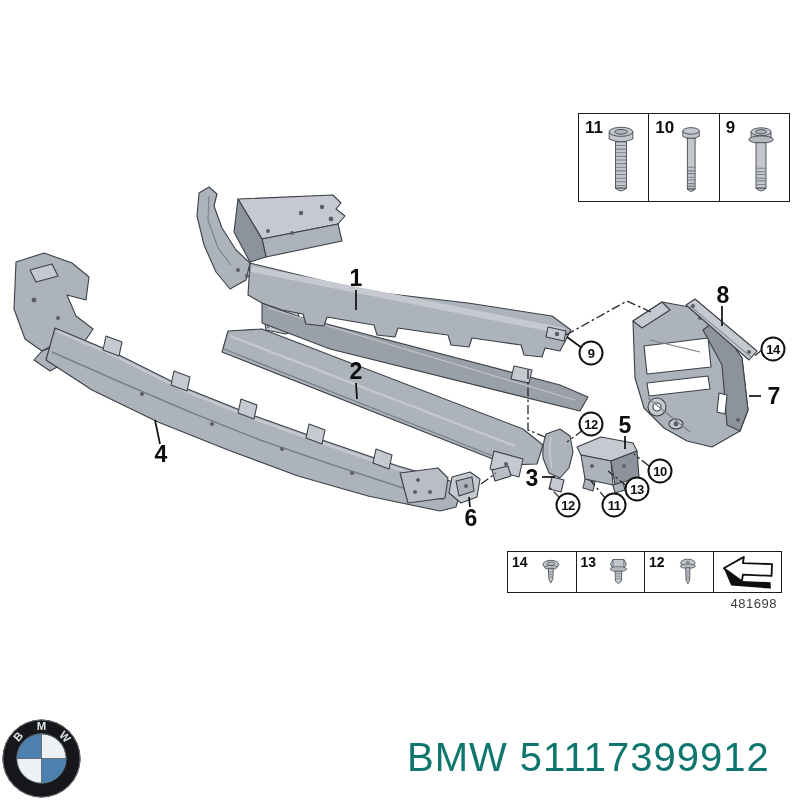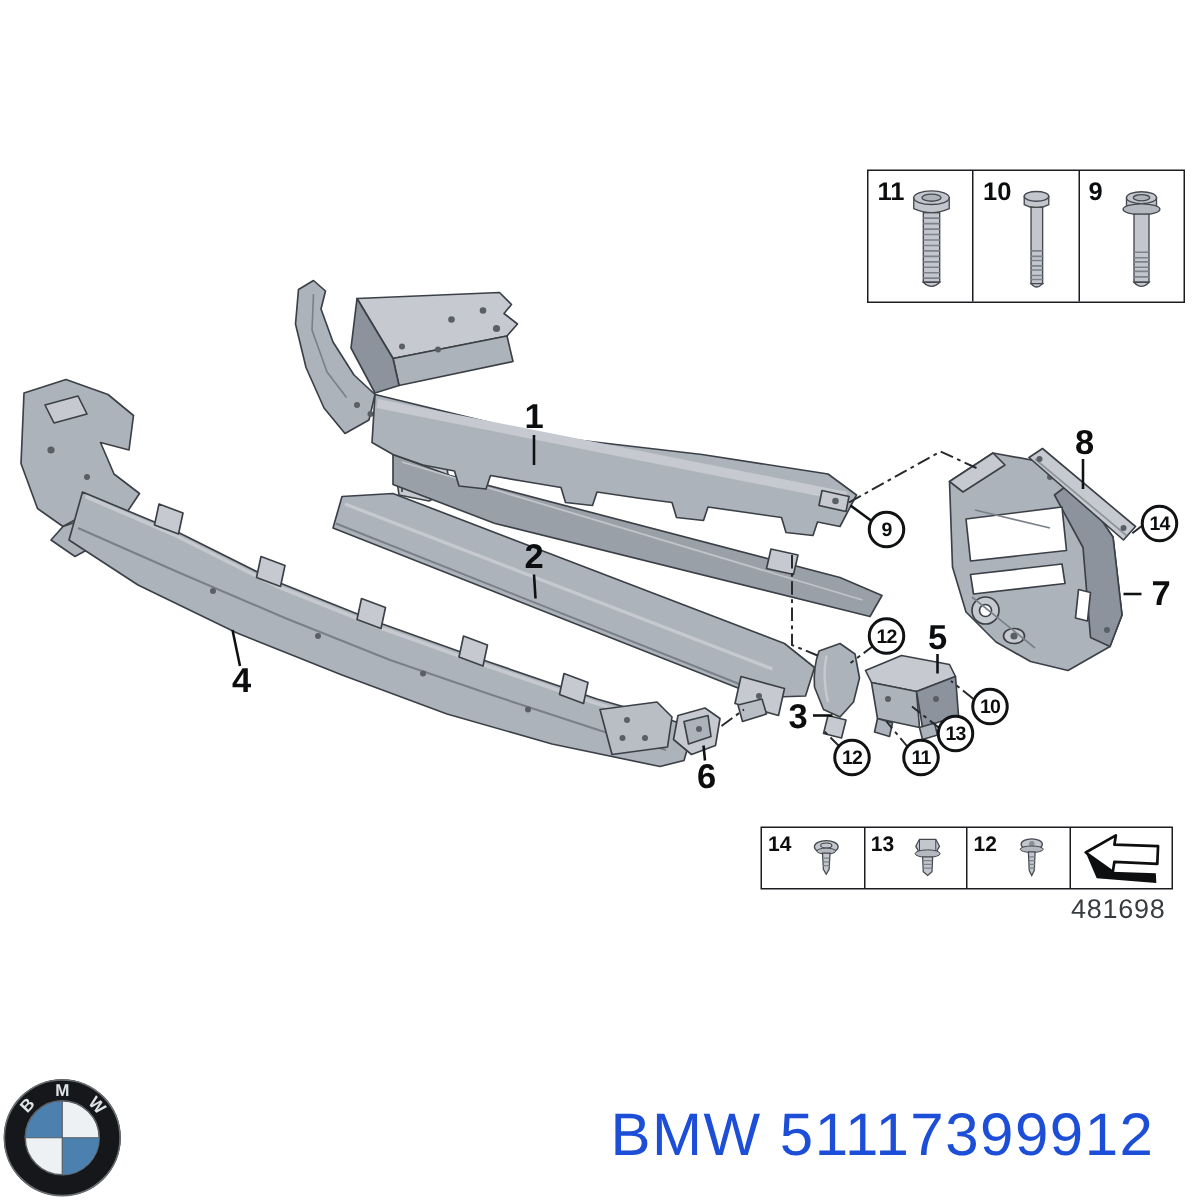--- a/index.html
+++ b/index.html
@@ -19,25 +19,25 @@
   .fcell{position:relative;flex:1 1 0;display:flex;align-items:center;justify-content:center}
   .fcell + .fcell{border-left:1.4px solid #1a1c1f}
   .fnum{position:absolute;font-weight:700;color:#0b0d0f}
   #top-box{left:578px;top:113px;width:212px;height:89px}
   #top-box .fnum{top:4px;left:6px;font-size:17px}
   #top-box svg{margin-left:14px;margin-top:4px}
   #bottom-box{left:507px;top:551px;width:275px;height:42px}
   #bottom-box .fnum{top:2px;left:4px;font-size:14px}
   #bottom-box svg.screw{margin-left:16px}
   #drawing-number{position:absolute;left:657px;top:596px;width:120px;text-align:right;
-    font-size:18px;color:#3a3d40;letter-spacing:0.5px}
+    font-size:13px;color:#3a3d40;letter-spacing:0.5px}
   #footer{position:absolute;left:0;top:712px;width:800px;height:88px}
   #bmw-logo{position:absolute;left:1px;top:6px}
   #footer-text{position:absolute;left:407px;top:25px;font-size:40px;line-height:40px;
-    color:#1d4ed8;letter-spacing:1px;white-space:nowrap}
+    color:#0f766e;letter-spacing:1px;white-space:nowrap}
 </style>
 </head>
 <body>
 
 <svg id="diagram-svg" width="800" height="800" viewBox="0 0 800 800">
 
   <g fill="#adb3ba" stroke="#3b4047" stroke-width="1.1" stroke-linejoin="round">
     <path d="M16,262 L44,253 L72,263 L89,277 L86,300 L67,295 L76,316 L93,329 L81,347 L60,341 L42,351 L25,339 L14,309 Z"></path>
     <path d="M30,270 L52,264 L58,276 L36,282 Z" fill="#c6cad0"></path>
     <path d="M42,351 L62,344 L70,360 L50,371 L34,360 Z"></path>

